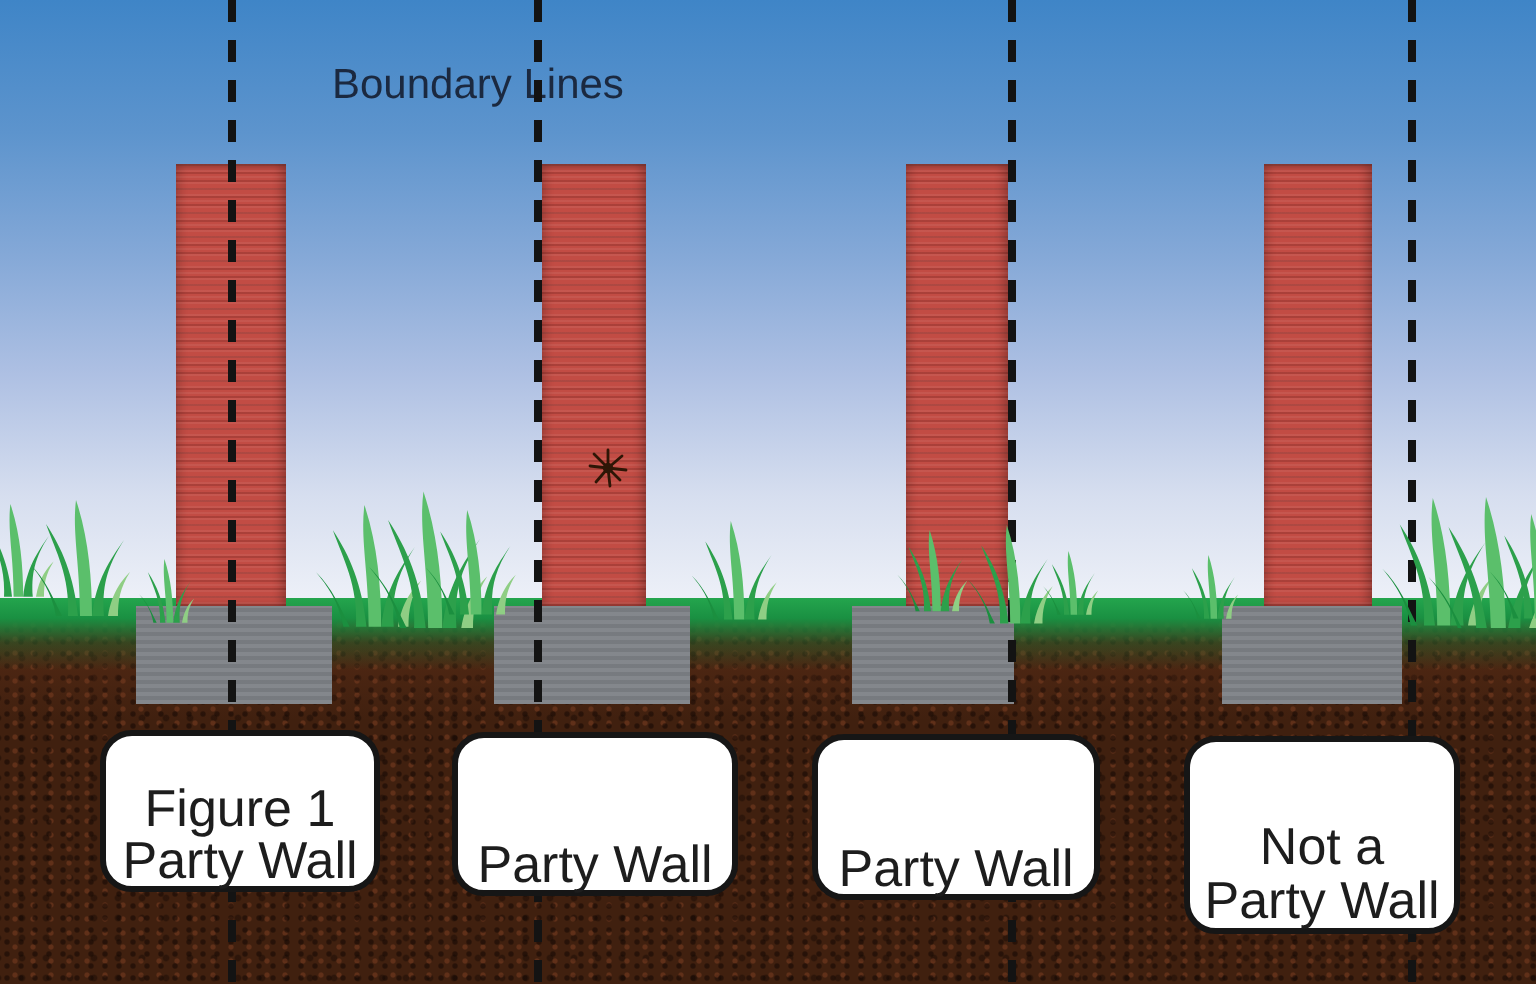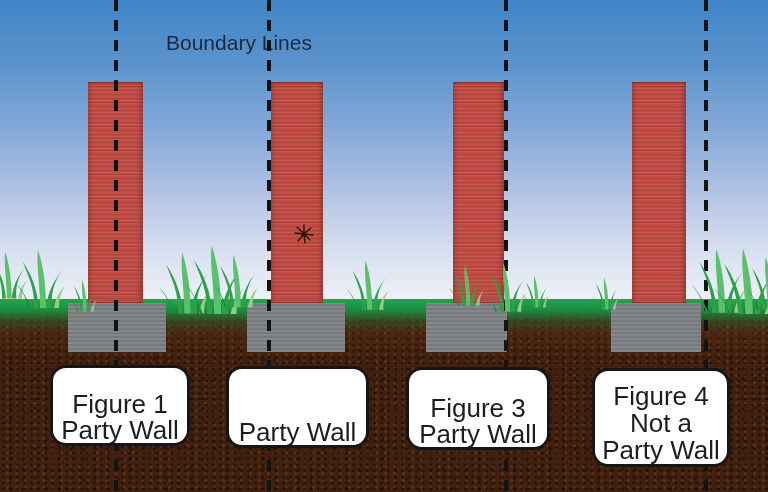--- a/index.html
+++ b/index.html
@@ -153,22 +153,20 @@
   </svg>
 
   <div class="cap c1">
     <span>Figure 1</span>
     <span>Party Wall</span>
   </div>
   <div class="cap c2">
     <span>Party Wall</span>
   </div>
   <div class="cap c3">
-    <span>Figure 3</span>
     <span>Party Wall</span>
   </div>
   <div class="cap c4">
-    <span>Figure 4</span>
     <span>Not a</span>
     <span>Party Wall</span>
   </div>
 
 </div>
 
 </body></html>

